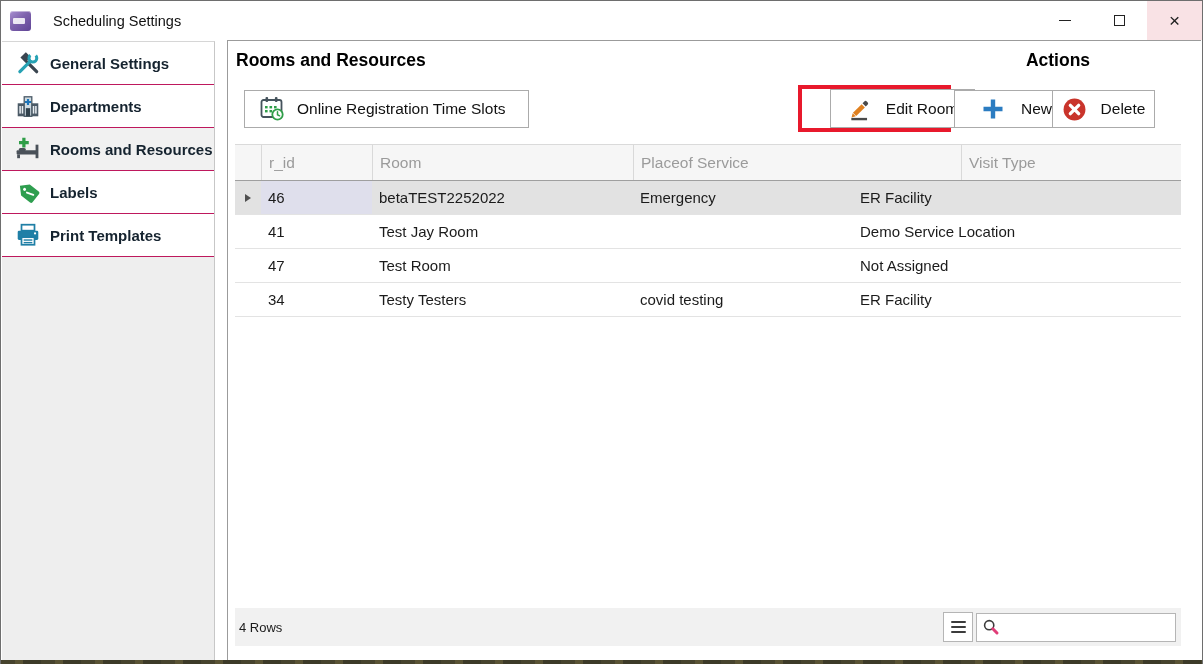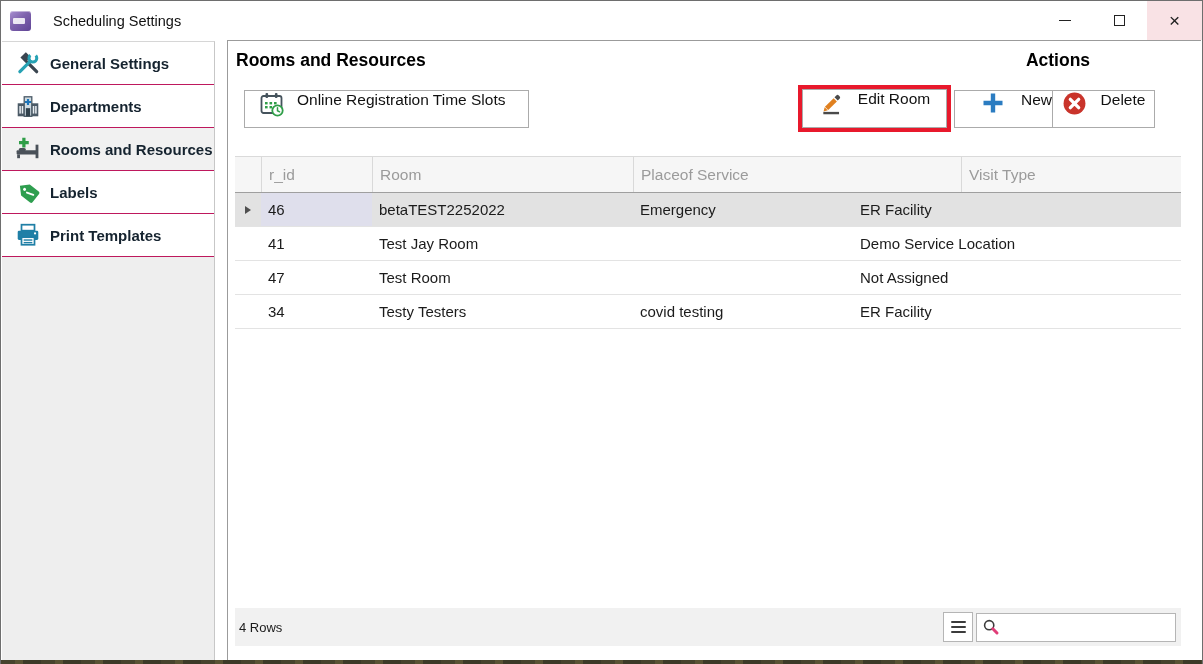--- a/index.html
+++ b/index.html
@@ -53,33 +53,33 @@
   
   .main {
     position:absolute; left:226px; top:39px; right:1px; bottom:4px;
     background:#fff; border-left:1px solid #9b9b9b; border-top:1px solid #9b9b9b;
   }
   .main-title { position:absolute; left:8px; top:9px; font-size:17.5px; font-weight:bold; color:#000; }
   .actions-title { position:absolute; left:788px; top:9px; width:84px; text-align:center; font-size:17.5px; font-weight:bold; color:#000; }
 
   .btn {
     background:#fff; border:1px solid #ababab;
-    display:flex; align-items:flex-start; font-size:15.5px; color:#111; cursor:default;
+    display:flex; align-items:center; font-size:15.5px; color:#111; cursor:default;
   }
   .btn-online { position:absolute; left:16px; top:49px; width:285px; height:38px; padding-left:13px; gap:11px; }
   .edit-annotation {
     position:absolute; left:570px; top:44px; width:153px; height:47px;
     border:4px solid #e8192c; background:#fff;
   }
-  .btn-edit { width:100%; height:100%; justify-content:center; gap:13px; }
+  .btn-edit { width:100%; height:100%; justify-content:center; gap:13px;margin-left:28px; }
   .btn-new { position:absolute; left:726px; top:49px; width:125px; height:38px; justify-content:center; gap:16px; }
   .btn-delete { position:absolute; left:824px; top:49px; width:103px; height:38px; justify-content:center; gap:14px; }
 
   
-  .grid { position:absolute; left:7px; top:115px; width:946px; }
+  .grid { position:absolute; left:7px; top:103px; width:946px; }
   .grid-head {
     display:flex; height:37px; background:#f6f6f6;
     border-top:1px solid #dadada; border-bottom:1px solid #9f9f9f;
   }
   .gh-cell {
     font-size:15.5px; color:#9b9b9b; line-height:35px; padding-left:7px;
     border-left:1px solid #d9d9d9; overflow:hidden; white-space:nowrap;
   }
   .gh-cell:first-child { border-left:none; }
   .grid-row { display:flex; height:34px; border-bottom:1px solid #e3e3e3; background:#fff;align-items:center; }

